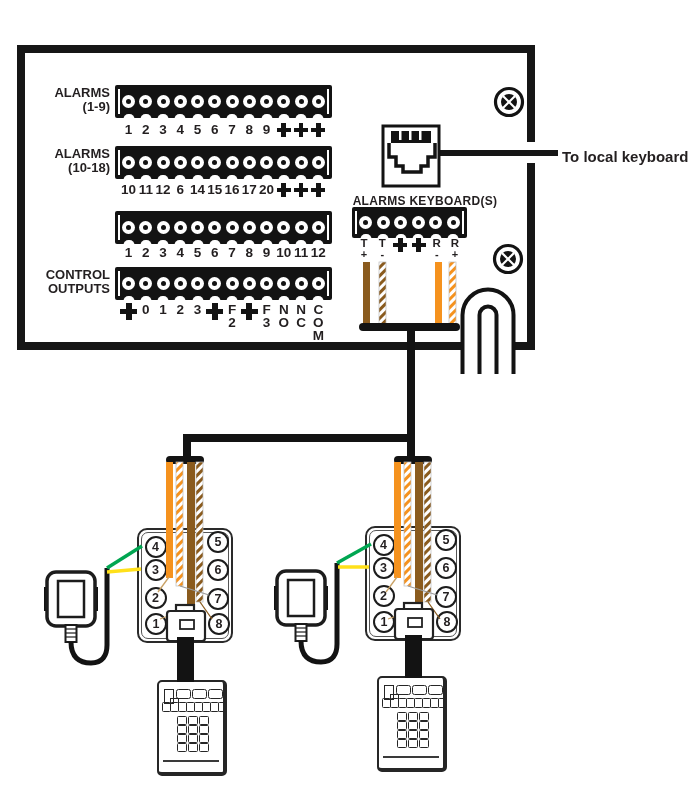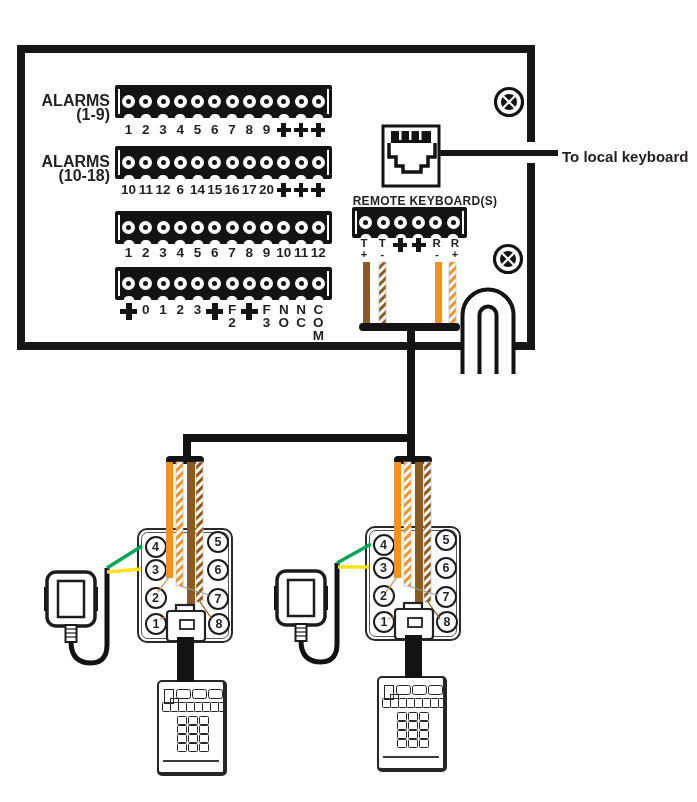--- a/index.html
+++ b/index.html
@@ -23,21 +23,21 @@
 
   
   .pin-row{position:absolute;display:flex;padding:0 5px;box-sizing:border-box;font-weight:bold;font-size:13.5px;line-height:13px;}
   .pcell{flex:1;display:flex;align-items:flex-start;justify-content:center;}
   .pcell.stack{white-space:pre-line;text-align:center;}
   .gnd{display:inline-block;position:relative;width:14px;height:14px;}
   .gnd::before{content:"";position:absolute;left:0;right:0;top:33%;height:34%;background:#131313;}
   .gnd::after{content:"";position:absolute;top:0;bottom:0;left:33%;width:34%;background:#131313;}
   .gnd.big{width:17px;height:17px;}
 
-  .blk-label{position:absolute;width:95px;text-align:right;font-weight:bold;font-size:16px;line-height:13.5px;white-space:pre-line;margin-top:8px;}
+  .blk-label{position:absolute;width:95px;text-align:right;font-weight:bold;font-size:13px;line-height:13.5px;white-space:pre-line;}
   #local-kb-label{left:370px;top:82px;width:82px;text-align:center;font-size:11.5px;line-height:14px;white-space:pre-line;}
   #remote-label{left:340px;top:194px;width:170px;text-align:center;font-weight:bold;font-size:12px;letter-spacing:.3px;}
   #annotation-text{left:562px;top:148px;font-weight:bold;font-size:15px;}
 
   
   #remote-pins{position:absolute;left:352px;top:238px;width:115px;display:flex;padding:0 3px;box-sizing:border-box;}
   .rcell{flex:1;display:flex;flex-direction:column;align-items:center;}
   .rl{font-weight:bold;font-size:11.5px;line-height:11px;}
   .rs{font-weight:bold;font-size:11px;line-height:10px;}
 
@@ -262,20 +262,22 @@
       <rect x="395" y="609" width="38" height="30" rx="3" fill="#fff" stroke="#222" stroke-width="2.2"></rect>
       <rect x="408" y="618" width="14" height="9" fill="#fff" stroke="#222" stroke-width="1.8"></rect>
       <rect x="405" y="635" width="17" height="43" fill="#131313"></rect>
     </g>
   </svg>
 
   <div class="blk-label z3 abs" style="left:15px;top:86px;">ALARMS
 (1-9)</div>
   <div class="blk-label z3 abs" style="left:15px;top:147px;">ALARMS
 (10-18)</div>
+  <div class="blk-label z3 abs" style="left:15px;top:268px;">CONTROL
+OUTPUTS</div>
 
   <div class="tb z3" style="left:115px;top:85px;width:217px;height:33px;">
       <span class="tcell">
         <span class="tdot"></span>
       </span>
       <span class="tcell">
         <span class="tdot"></span>
       </span>
       <span class="tcell">
         <span class="tdot"></span>
@@ -542,16 +544,16 @@
       <span class="rcell">
         <span class="rl">R</span>
         <span class="rs">-</span>
       </span>
       <span class="rcell">
         <span class="rl">R</span>
         <span class="rs">+</span>
       </span>
     </div>
 
-  <div id="remote-label" class="abs z3">REMOTE KEYBOARD(S)</div>
+  <div id="remote-label" class="abs z3">ALARMS KEYBOARD(S)</div>
   <div id="annotation-text" class="abs z3">To local keyboard</div>
 
 </div>
 
 </body></html>

